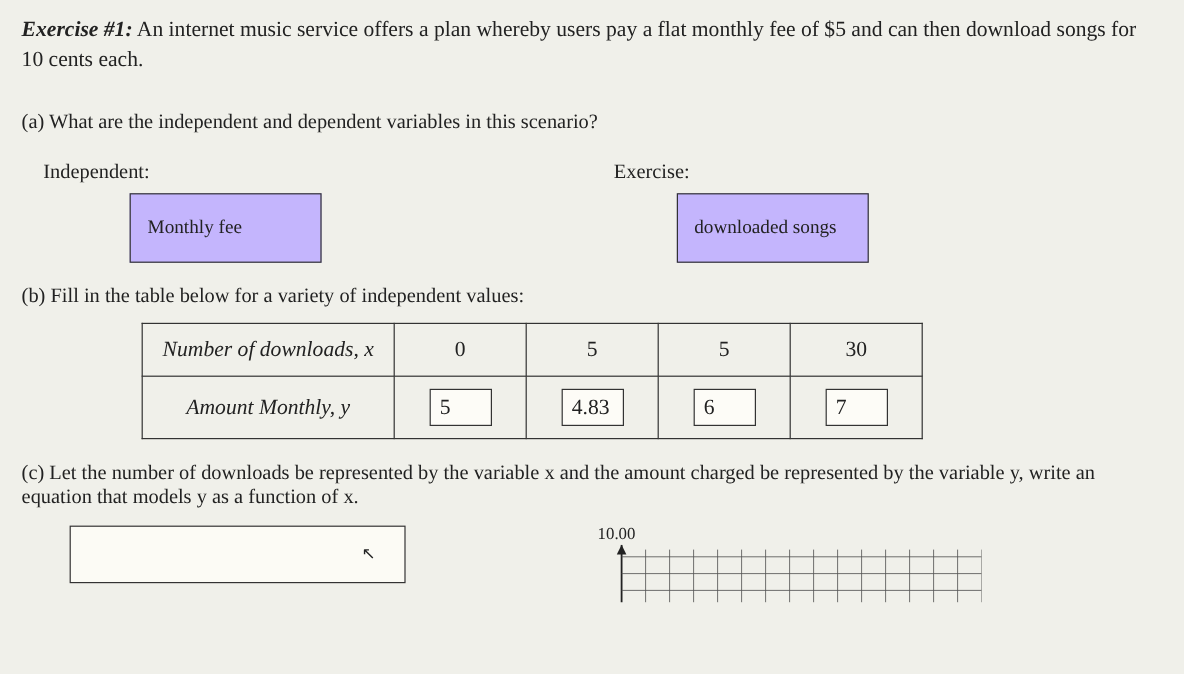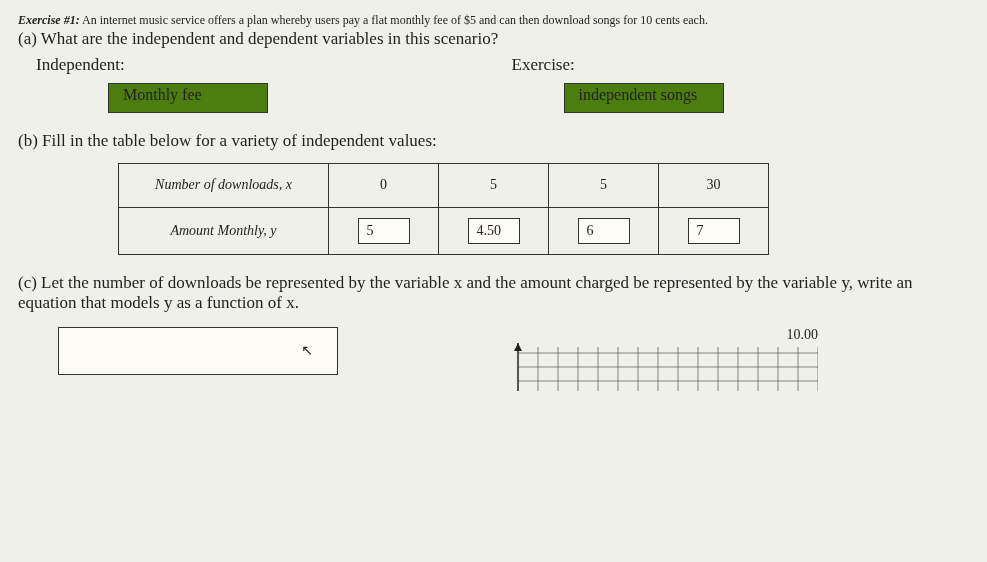--- a/index.html
+++ b/index.html
@@ -5,47 +5,47 @@
     * { box-sizing: border-box; margin: 0; padding: 0; }
     body {
       font-family: 'Times New Roman', serif;
       background: #f0f0ea;
       padding: 12px 18px;
       width: 987px;
       height: 562px;
       color: #222;
       overflow: hidden;
     }
-    .exercise-header { font-size: 12px; line-height: 1.4; margin-bottom: 0; }
+    .exercise-header { font-size: 18px; line-height: 1.4; margin-bottom: 30px; }
     .exercise-header .title { font-style: italic; font-weight: bold; }
     .part { margin-bottom: 18px; font-size: 17px; }
-    .part-a-labels { display: flex; margin-top: 6px; justify-content: center; }
+    .part-a-labels { display: flex; margin-top: 21px; justify-content: center; }
     .label-block { flex: 1; }
     .label-text { margin-bottom: 8px; padding-left: 18px; }
     .answer-box {
       border: 1.5px solid #333;
-      padding: 2px 14px;
+      padding: 19px 14px;
       display: inline-block;
       font-size: 16px;
-      background: #4d7c0f;
+      background: #c4b5fd;
       min-width: 160px;
       min-height: 30px;
     }
     .indent-a { margin-left: 90px; }
     .dep-box { margin-left: 70px; margin-top: 6px; }
     table.worksheet {
       border-collapse: collapse;
       margin-left: 100px;
       margin-top: 12px;
     }
     table.worksheet td {
       border: 1.5px solid #333;
       padding: 10px 0;
       text-align: center;
-      font-size: 14px;
+      font-size: 18px;
       width: 110px;
       height: 44px;
       position: relative;
     }
     table.worksheet td.header-label {
       width: 210px;
       font-style: italic;
     }
     .cell-input {
       border: 1.5px solid #333;
@@ -65,21 +65,21 @@
       position: relative;
     }
     .cursor-icon {
       position: absolute;
       right: 24px;
       top: 14px;
       font-size: 14px;
       color: #222;
     }
     .graph-wrap { margin-left: 160px; }
-    .axis-label { font-size: 14px; text-align: right; }
+    .axis-label { font-size: 14px; text-align: left; }
     svg.grid { display: block; }
   </style>
 </head>
 <body>
 
 <div class="exercise-header">
   <span class="title">Exercise #1:</span>
   <span>An internet music service offers a plan whereby users pay a flat monthly fee of $5 and can then download songs for 10 cents each.</span>
 </div>
 
@@ -88,41 +88,41 @@
   <div class="part-a-labels">
     <div class="label-block">
       <div class="label-text">Independent:</div>
       <div class="indent-a">
         <span class="answer-box">Monthly fee</span>
       </div>
     </div>
     <div class="label-block">
       <div class="label-text">Exercise:</div>
       <div class="dep-box">
-        <span class="answer-box">independent songs</span>
+        <span class="answer-box">downloaded songs</span>
       </div>
     </div>
   </div>
 </div>
 
 <div class="part">
   <div>(b) Fill in the table below for a variety of independent values:</div>
   <table class="worksheet">
     <tbody>
         <tr>
       <td class="header-label">Number of downloads, x</td>
       <td>0</td>
       <td>5</td>
       <td>5</td>
       <td>30</td>
     </tr>
     <tr>
       <td class="header-label">Amount Monthly, y</td>
       <td><span class="cell-input">5</span></td>
-      <td><span class="cell-input">4.50</span></td>
+      <td><span class="cell-input">4.83</span></td>
       <td><span class="cell-input">6</span></td>
       <td><span class="cell-input">7</span></td>
     </tr>
   </tbody>
     </table>
 </div>
 
 <div class="part">
   <div>(c) Let the number of downloads be represented by the variable x and the amount charged be represented by the variable y, write an equation that models y as a function of x.</div>
   <div class="part-c-row">

